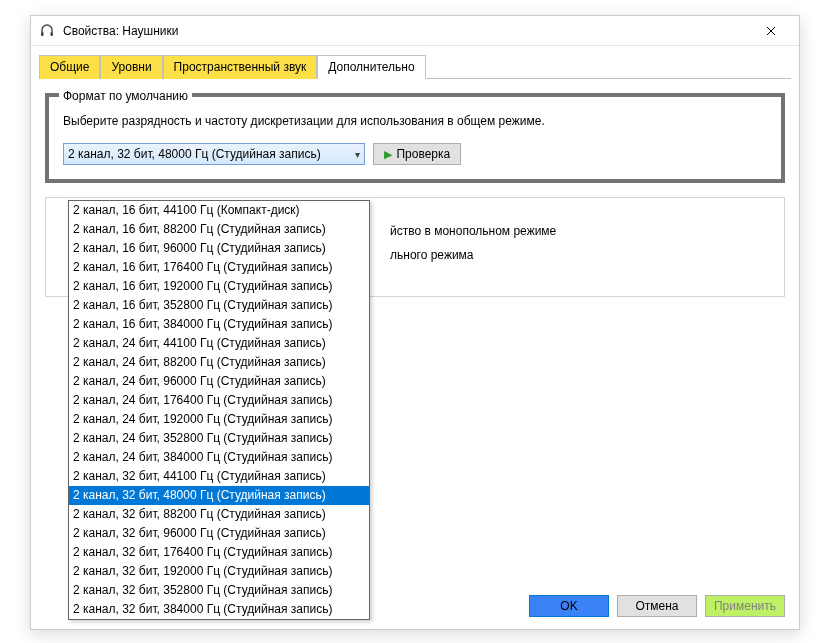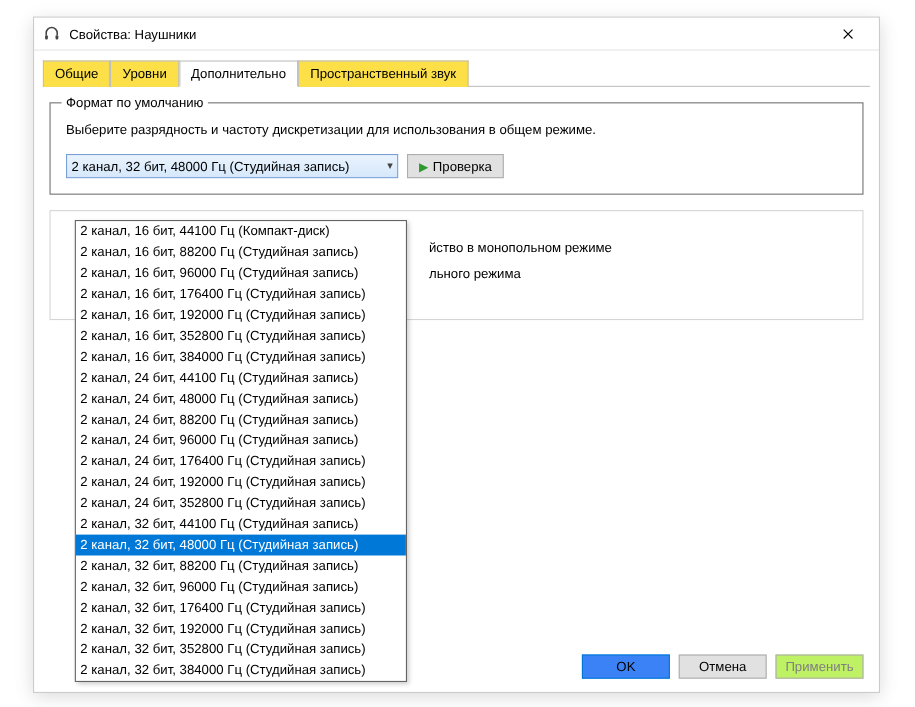--- a/index.html
+++ b/index.html
@@ -76,21 +76,21 @@
     .tab.active {
       background: #fff;
       border-bottom: 1px solid #fff;
     }
     .content {
       flex: 1;
       padding: 14px;
       position: relative;
     }
     .fieldset {
-      border: 1px solid #737373;
+      border: 4px solid #737373;
       margin: 0 0 14px 0;
       padding: 10px 14px 14px 14px;
       position: relative;
     }
     .fieldset-title {
       position: absolute;
       top: -8px;
       left: 10px;
       background: #fff;
       padding: 0 4px;
@@ -219,22 +219,22 @@
     <div class="close-btn">
       <svg width="10" height="10" viewBox="0 0 10 10">
           <path d="M1 1 L9 9 M9 1 L1 9" stroke="currentColor" stroke-width="1"></path>
         </svg>
     </div>
   </div>
 
   <div class="tab-row">
     <div class="tab">Общие</div>
     <div class="tab">Уровни</div>
+    <div class="tab">Пространственный звук</div>
     <div class="tab active">Дополнительно</div>
-    <div class="tab">Пространственный звук</div>
   </div>
 
   <div class="content">
     <div class="fieldset">
       <span class="fieldset-title">Формат по умолчанию</span>
       <div class="desc">Выберите разрядность и частоту дискретизации для использования в общем режиме.</div>
       <div class="combo-row">
         <div class="combo">
           <span class="combo-text">2 канал, 32 бит, 48000 Гц (Студийная запись)</span>
           <span class="chev">▾</span>
@@ -260,26 +260,26 @@
 
   <div class="dropdown" id="dropdown">
       <div class="option">2 канал, 16 бит, 44100 Гц (Компакт-диск)</div>
       <div class="option">2 канал, 16 бит, 88200 Гц (Студийная запись)</div>
       <div class="option">2 канал, 16 бит, 96000 Гц (Студийная запись)</div>
       <div class="option">2 канал, 16 бит, 176400 Гц (Студийная запись)</div>
       <div class="option">2 канал, 16 бит, 192000 Гц (Студийная запись)</div>
       <div class="option">2 канал, 16 бит, 352800 Гц (Студийная запись)</div>
       <div class="option">2 канал, 16 бит, 384000 Гц (Студийная запись)</div>
       <div class="option">2 канал, 24 бит, 44100 Гц (Студийная запись)</div>
-      <div class="option">2 канал, 24 бит, 48000 Гц (Студийная запись)</div>
       <div class="option">2 канал, 24 бит, 88200 Гц (Студийная запись)</div>
       <div class="option">2 канал, 24 бит, 96000 Гц (Студийная запись)</div>
       <div class="option">2 канал, 24 бит, 176400 Гц (Студийная запись)</div>
       <div class="option">2 канал, 24 бит, 192000 Гц (Студийная запись)</div>
       <div class="option">2 канал, 24 бит, 352800 Гц (Студийная запись)</div>
+      <div class="option">2 канал, 24 бит, 384000 Гц (Студийная запись)</div>
       <div class="option">2 канал, 32 бит, 44100 Гц (Студийная запись)</div>
       <div class="option selected">2 канал, 32 бит, 48000 Гц (Студийная запись)</div>
       <div class="option">2 канал, 32 бит, 88200 Гц (Студийная запись)</div>
       <div class="option">2 канал, 32 бит, 96000 Гц (Студийная запись)</div>
       <div class="option">2 канал, 32 бит, 176400 Гц (Студийная запись)</div>
       <div class="option">2 канал, 32 бит, 192000 Гц (Студийная запись)</div>
       <div class="option">2 канал, 32 бит, 352800 Гц (Студийная запись)</div>
       <div class="option">2 канал, 32 бит, 384000 Гц (Студийная запись)</div>
     </div>
 </div>

